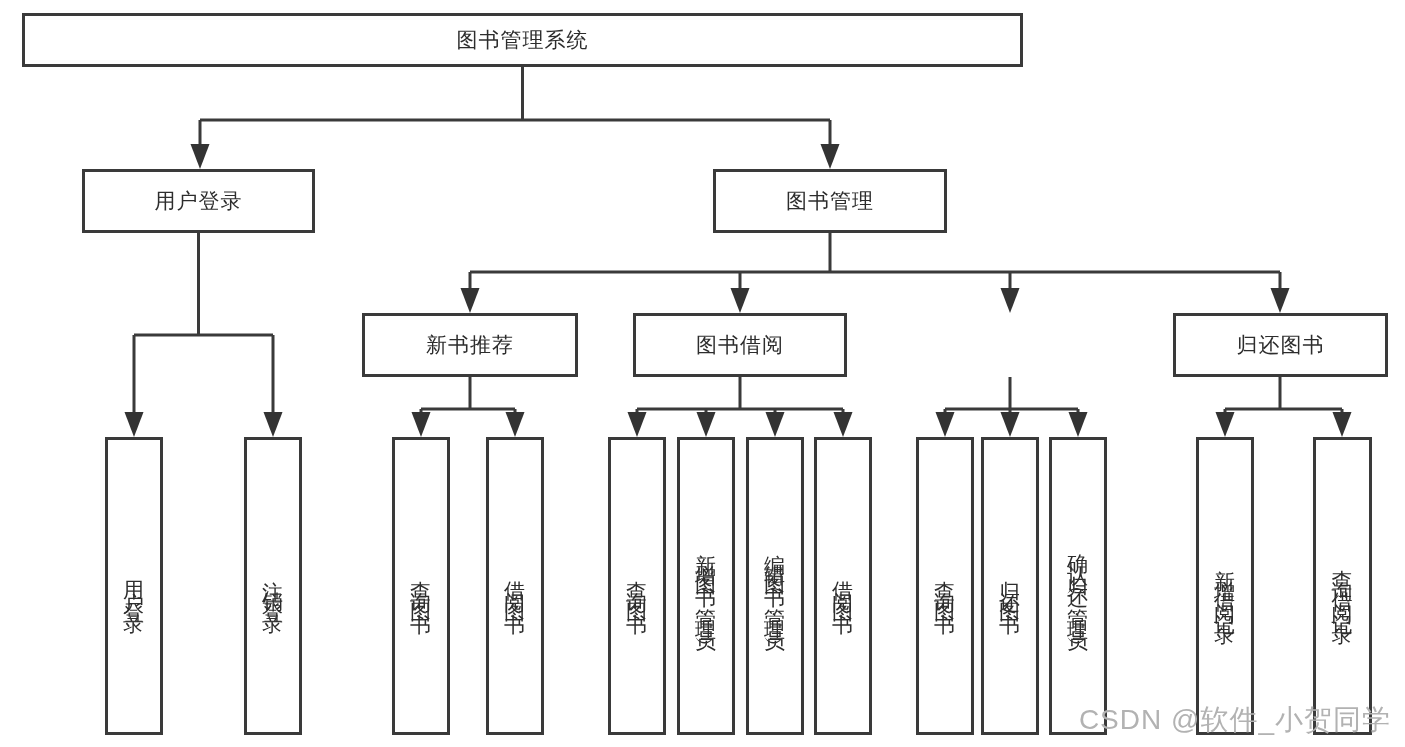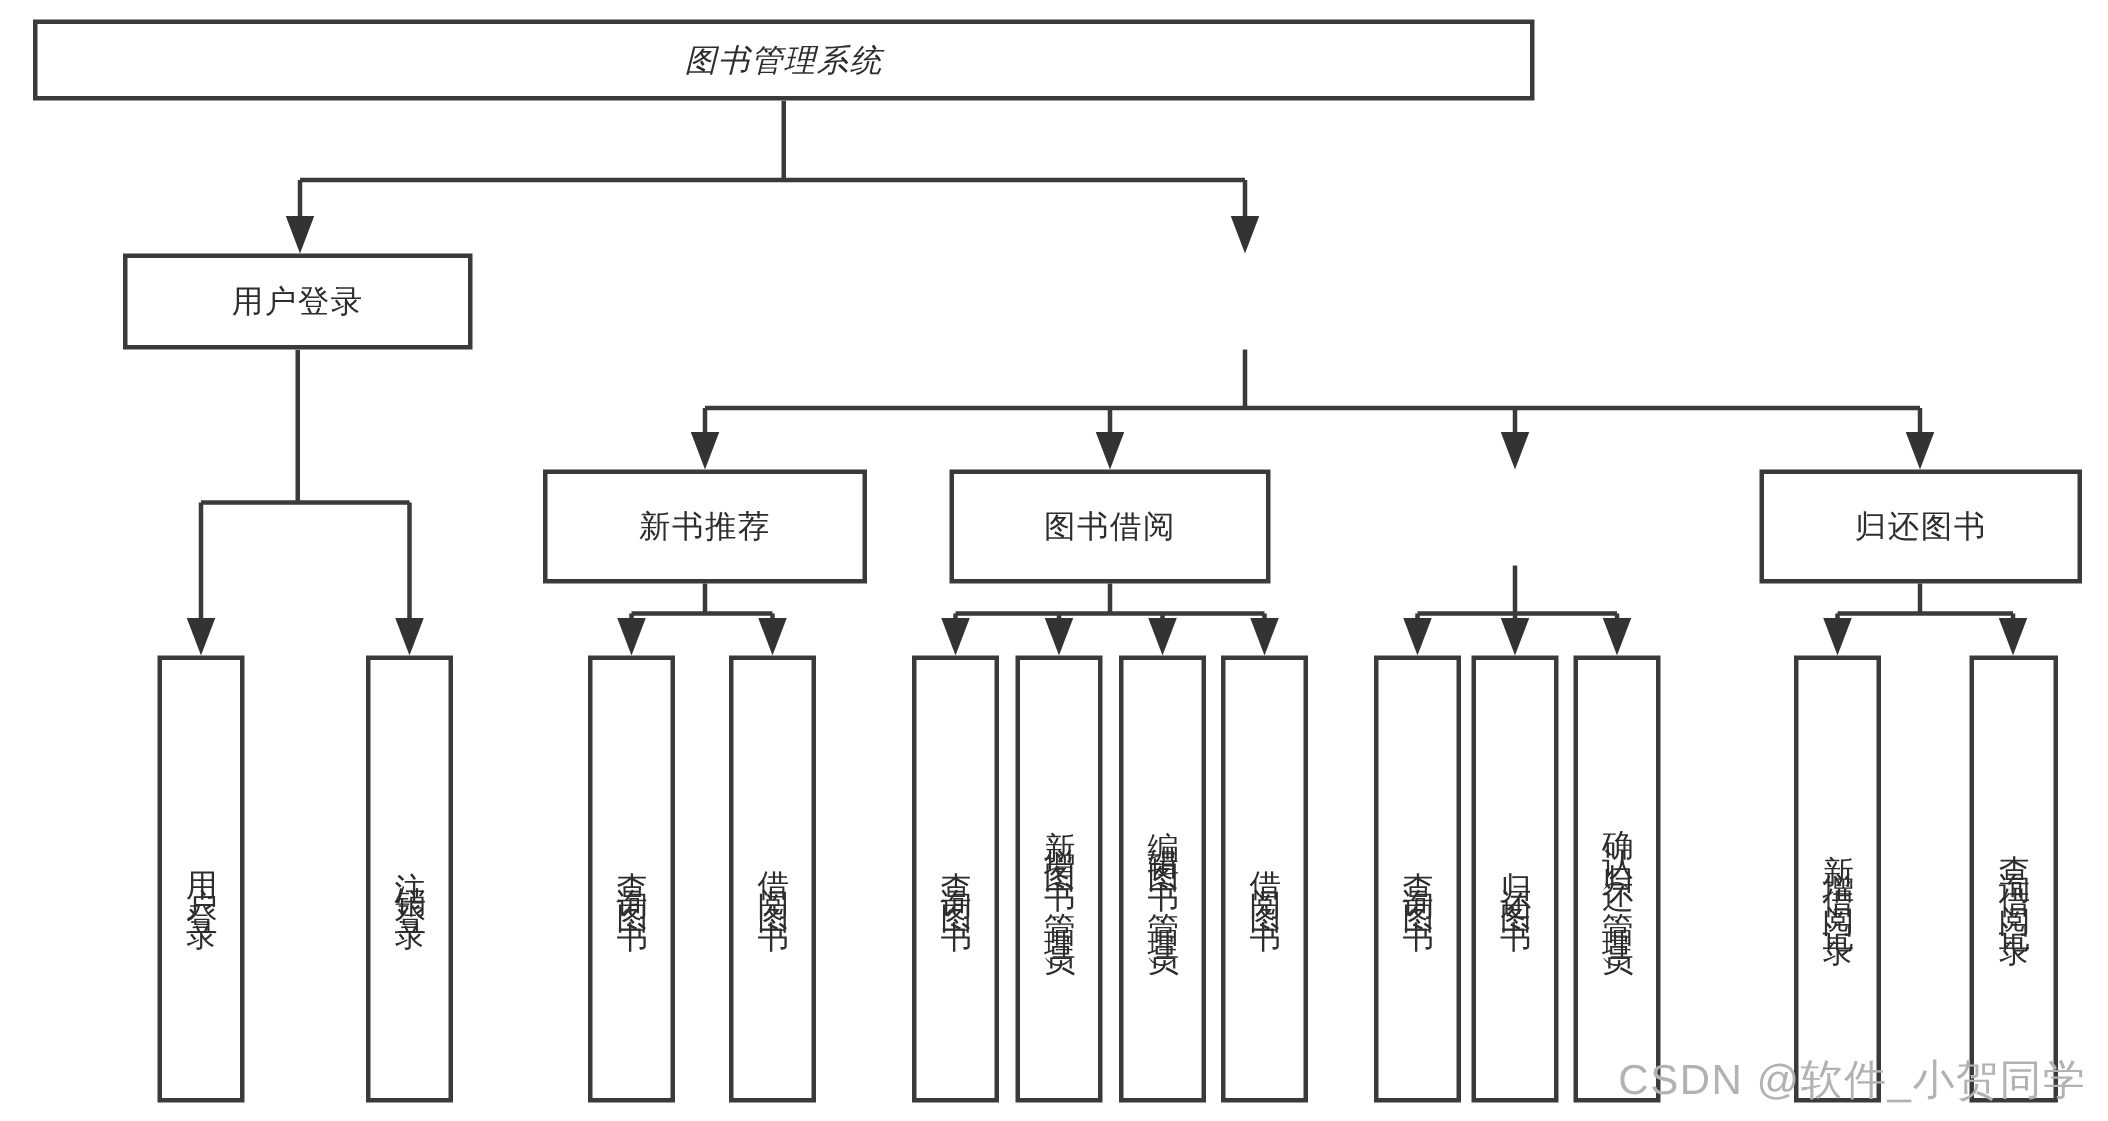--- a/index.html
+++ b/index.html
@@ -14,23 +14,23 @@
   .box{
     position:absolute;
     box-sizing:border-box;
     background:#ffffff;
     border:3px solid #3a3a3a;
     display:flex;align-items:center;justify-content:center;
     color:#2d2d2d;
     z-index:2;
   }
   .hbox{font-size:21px;letter-spacing:1px;}
-  .root{top:13px;left:22px;width:1001px;height:54px;font-style:italic;}
+  .root{top:13px;left:22px;width:1001px;height:54px;}
   .lvl1{top:169px;height:64px;}
-  .lvl2{top:313px;height:76px;}
+  .lvl2{top:313px;height:64px;}
   .leaf{top:437px;height:298px;}
   .leaf .vtext{
     writing-mode:vertical-rl;
     text-orientation:mixed;
     font-size:21px;
     letter-spacing:11px;
     color:#2d2d2d;
     line-height:1;
   }
   .watermark{
@@ -88,20 +88,23 @@
     </g>
   </svg>
 
   <div class="box hbox root">
     <span>图书管理系统</span>
   </div>
 
   <div class="box hbox lvl1" style="left:82px;width:233px;">
     <span>用户登录</span>
   </div>
+  <div class="box hbox lvl1" style="left:713px;width:234px;">
+    <span>图书管理</span>
+  </div>
 
   <div class="box hbox lvl2" style="left:362px;width:216px;">
     <span>新书推荐</span>
   </div>
   <div class="box hbox lvl2" style="left:633px;width:214px;">
     <span>图书借阅</span>
   </div>
   <div class="box hbox lvl2" style="left:1173px;width:215px;">
     <span>归还图书</span>
   </div>

